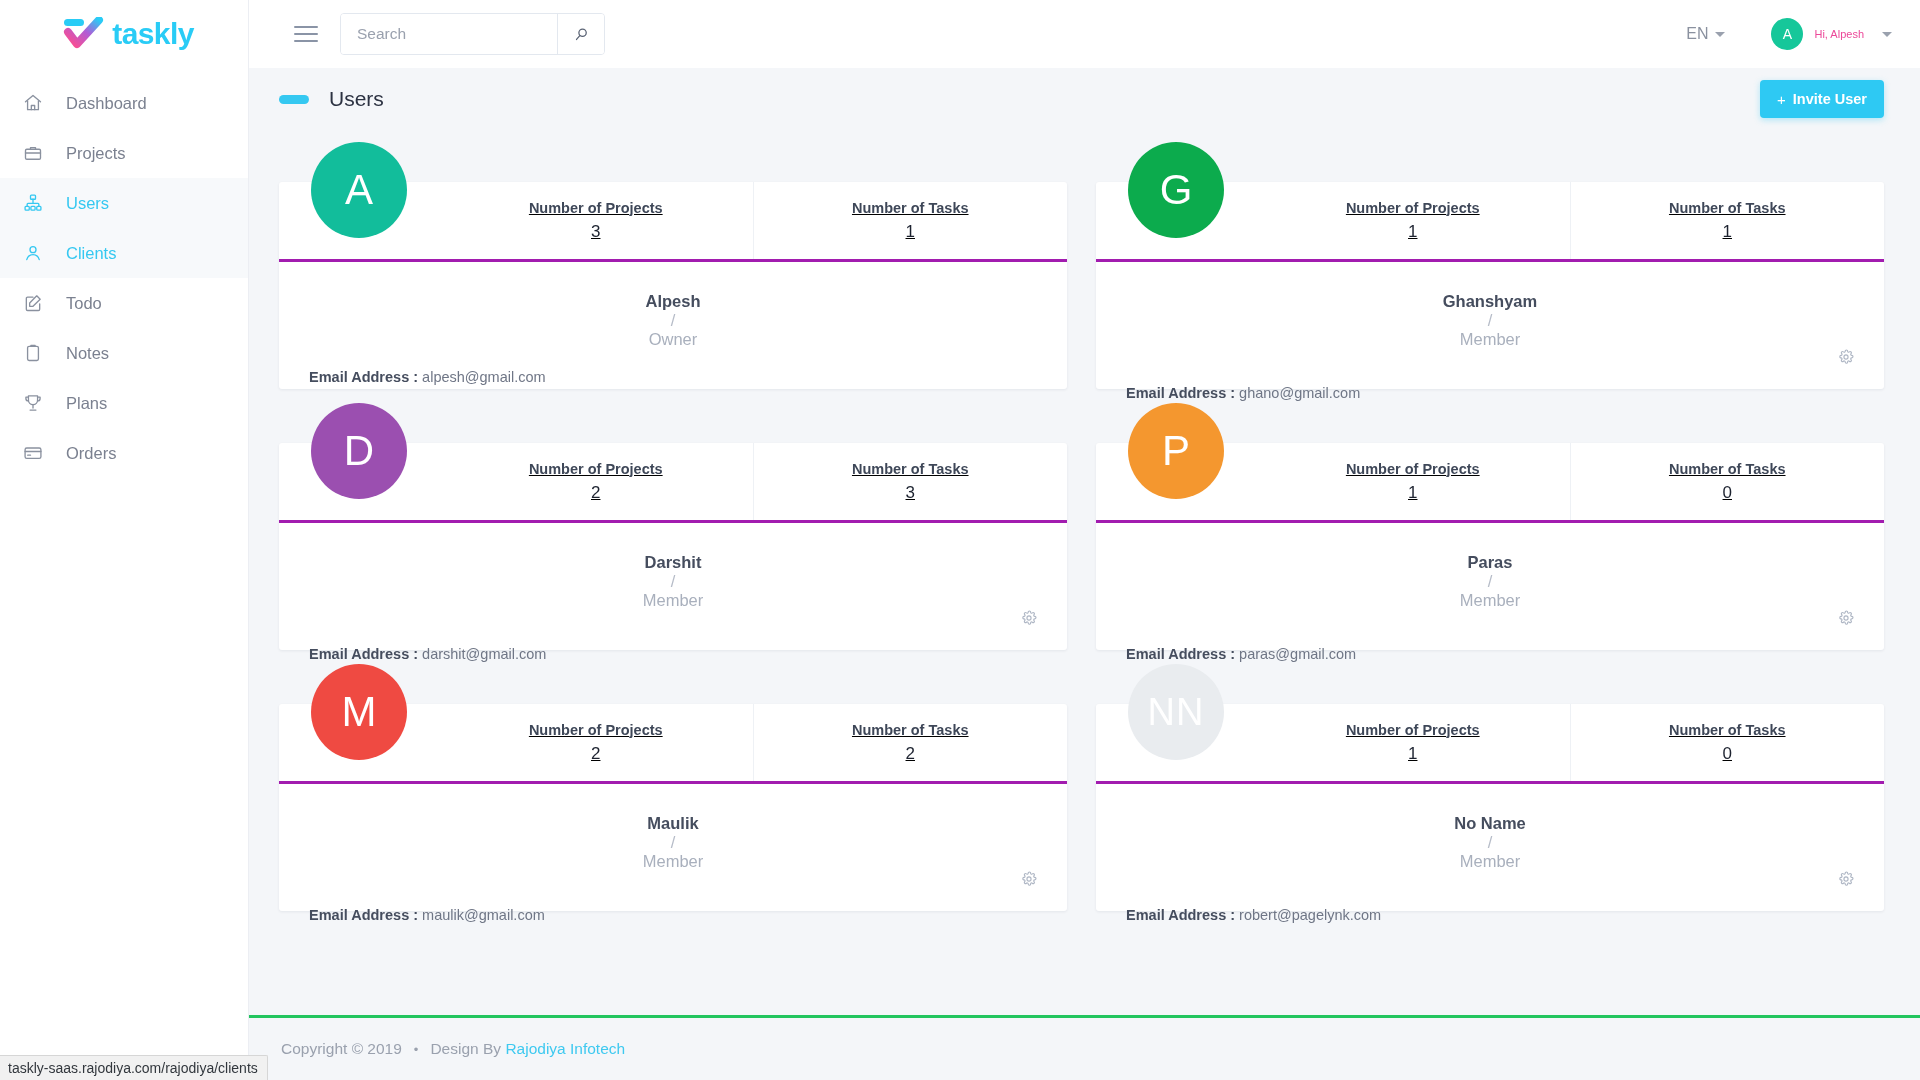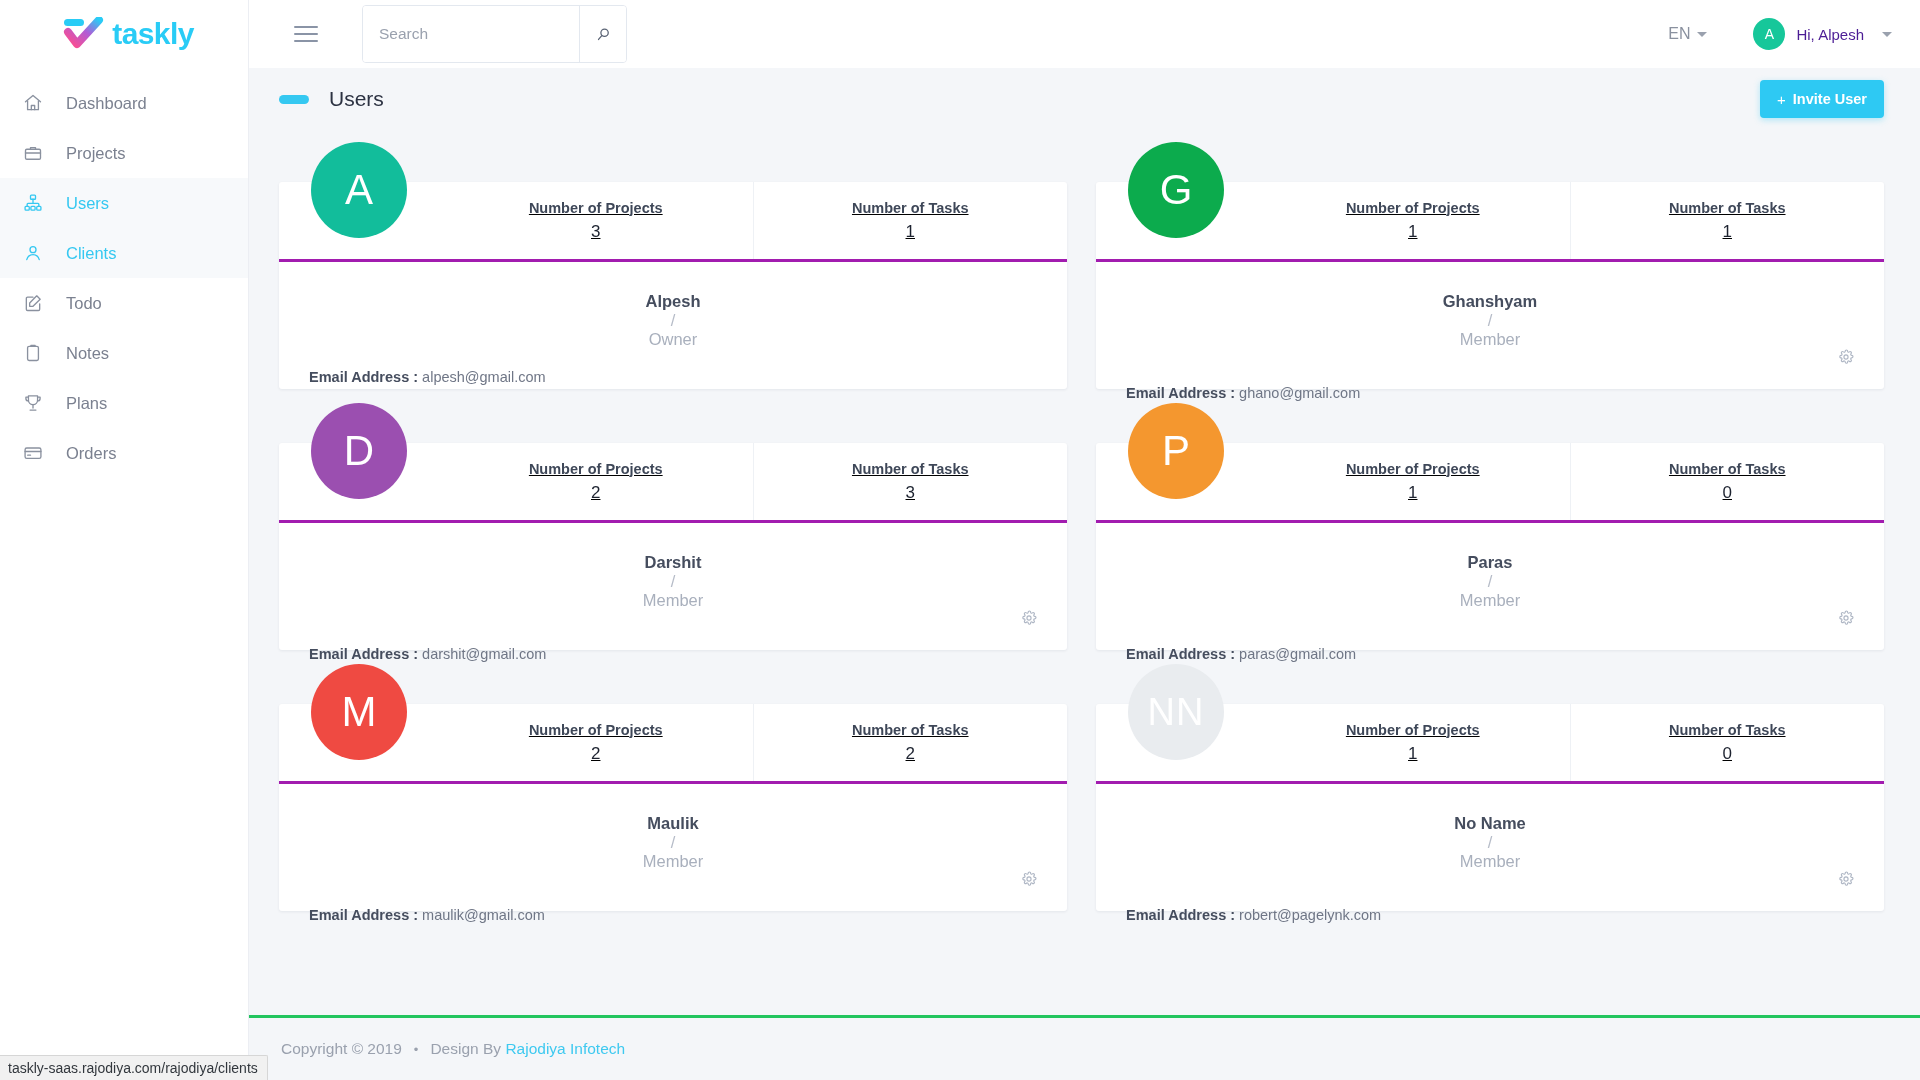--- a/index.html
+++ b/index.html
@@ -47,22 +47,22 @@
     background: #ffffff;
     display: flex; align-items: center;
     z-index: 4;
   }
   .hamburger {
     margin-left: 45px; width: 24px; cursor: pointer;
     display: flex; flex-direction: column; gap: 5px;
   }
   .hamburger span { display:block; height: 2px; background: #8a94a6; border-radius: 2px; }
   .searchbox {
-    margin-left: 44px;
-    display: flex; height: 58px;
+    margin-left: 22px;
+    display: flex; height: 42px;
     border: 1px solid #e3e8ef; border-radius: 4px;
     overflow: hidden;
   }
   .searchbox input {
     width: 216px; border: 0; outline: none;
     padding: 0 16px; font-size: 15.5px; color: #6d7483;
     font-family: "Liberation Sans", sans-serif;
     background: #fff;
   }
   .searchbox input::placeholder { color: #9aa1ae; }
@@ -81,21 +81,21 @@
     margin-right: 45px;
   }
   .caret { width:0;height:0;border-left:5px solid transparent;border-right:5px solid transparent;border-top:5px solid #9aa1ae; }
   .user-area { display:flex; align-items:center; gap: 11px; cursor:pointer; }
   .avatar-sm {
     width: 32px; height: 32px; border-radius: 50%;
     background: #16c79a; color: #ffffff;
     display:flex; align-items:center; justify-content:center;
     font-size: 14px;
   }
-  .user-name { color: #4c1d95; font-size: 15px; }
+  .user-name { color: #ec4899; font-size: 11px; }
 
   
   #main {
     position: absolute; left: 249px; top: 68px;
     width: 1671px; height: 947px;
     background: #f4f6f9;
     overflow: hidden;
   }
   .page-head {
     display: flex; align-items: center;

